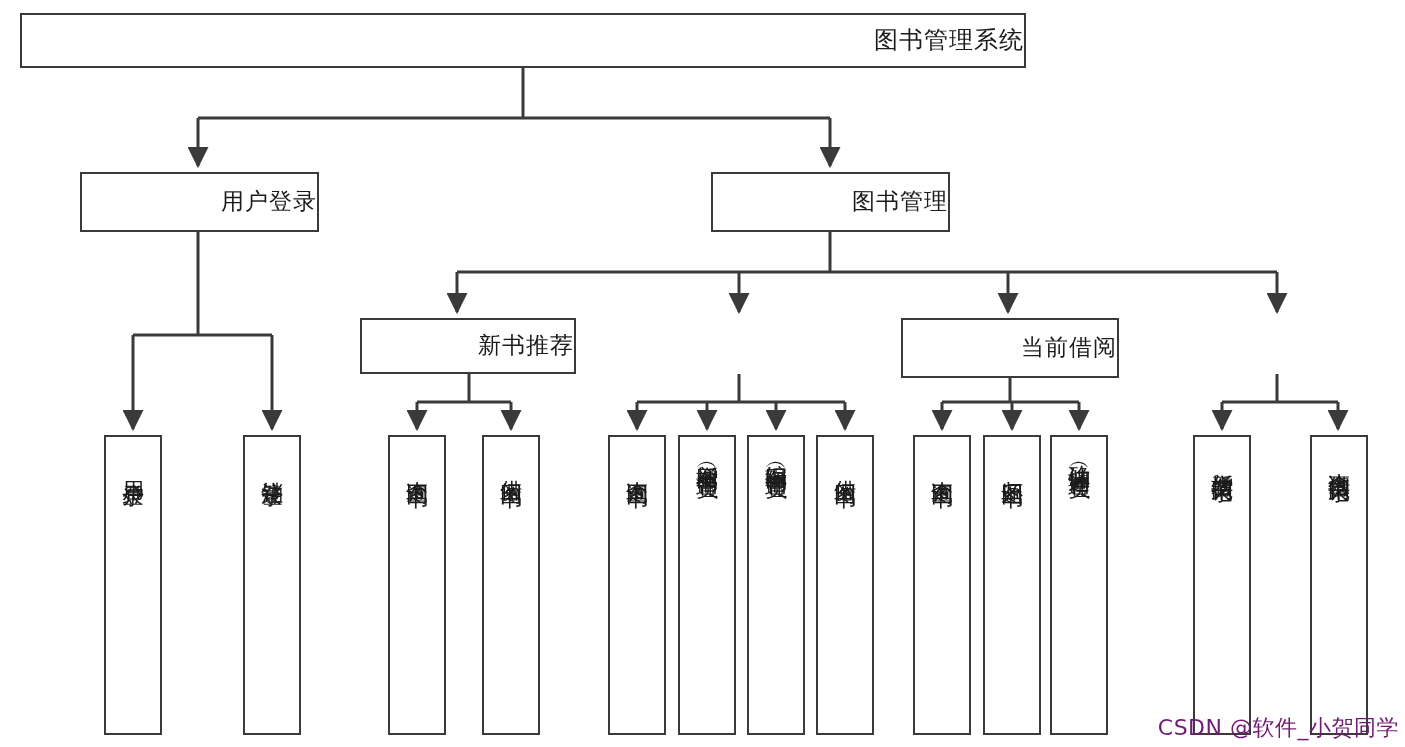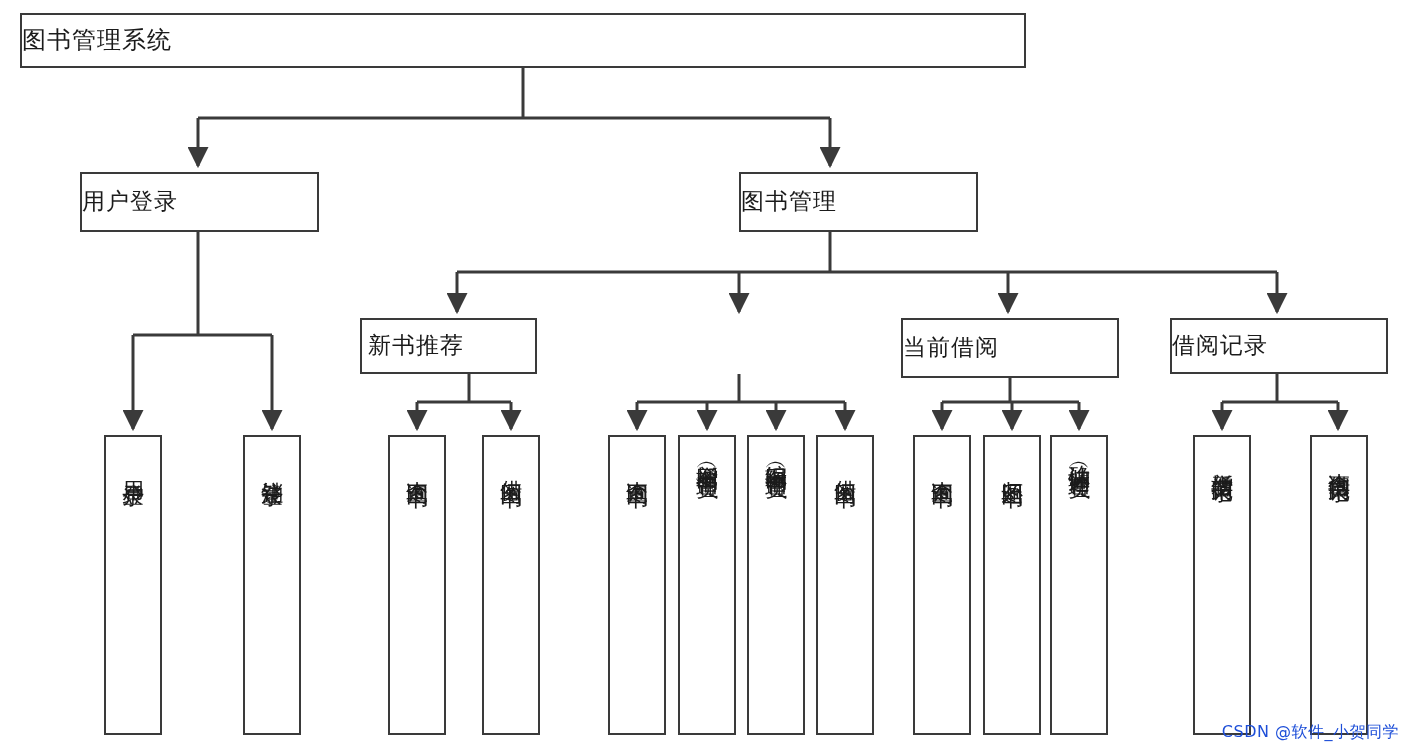--- a/index.html
+++ b/index.html
@@ -25,21 +25,21 @@
     height: 747px;
     pointer-events: none;
   }
   .node {
     position: absolute;
     box-sizing: border-box;
     background: #ffffff;
     border: 2px solid #3a3a3a;
     display: flex;
     align-items: center;
-    justify-content: flex-start;
+    justify-content: flex-end;
     color: #1b1b1b;
   }
   .node.horiz {
     font-size: 23px;
     letter-spacing: 1px;
     line-height: 1.1;
   }
   .node.root {
     font-size: 24px;
   }
@@ -54,22 +54,22 @@
     text-orientation: upright;
     letter-spacing: 2px;
     line-height: 1.12;
     white-space: nowrap;
     display: block;
   }
   .watermark {
     position: absolute;
     right: 6px;
     bottom: 4px;
-    font-size: 16px;
-    color: #1d4ed8;
+    font-size: 22px;
+    color: #701a75;
     letter-spacing: 0.5px;
     white-space: nowrap;
   }
 </style>
 </head>
 <body>
 
 <div id="canvas">
 
   <svg class="connectors" viewBox="0 0 1405 747" xmlns="http://www.w3.org/2000/svg">
@@ -122,32 +122,29 @@
     </g>
   </svg>
 
   <div class="node root horiz" style="left:20px; top:13px; width:1006px; height:55px;">
     <span>图书管理系统</span>
   </div>
 
   <div class="node horiz" style="left:80px; top:172px; width:239px; height:60px;">
     <span>用户登录</span>
   </div>
-  <div class="node horiz" style="left:711px; top:172px; width:239px; height:60px;margin-left:28px;">
+  <div class="node horiz" style="left:711px; top:172px; width:239px; height:60px;">
     <span>图书管理</span>
   </div>
 
-  <div class="node horiz" style="left:360px; top:318px; width:177px; height:56px;padding-left:6px;">
+  <div class="node horiz" style="left:360px; top:318px; width:216px; height:56px;padding-left:6px;">
     <span>新书推荐</span>
   </div>
   <div class="node horiz" style="left:901px; top:318px; width:218px; height:60px;">
     <span>当前借阅</span>
-  </div>
-  <div class="node horiz" style="left:1170px; top:318px; width:218px; height:56px;">
-    <span>借阅记录</span>
   </div>
 
   <div class="node leaf" style="left:104px; top:435px; width:58px; height:300px;">
     <span class="vlabel">用户登录</span>
   </div>
   <div class="node leaf" style="left:243px; top:435px; width:58px; height:300px;">
     <span class="vlabel">注销登录</span>
   </div>
 
   <div class="node leaf" style="left:388px; top:435px; width:58px; height:300px;">

